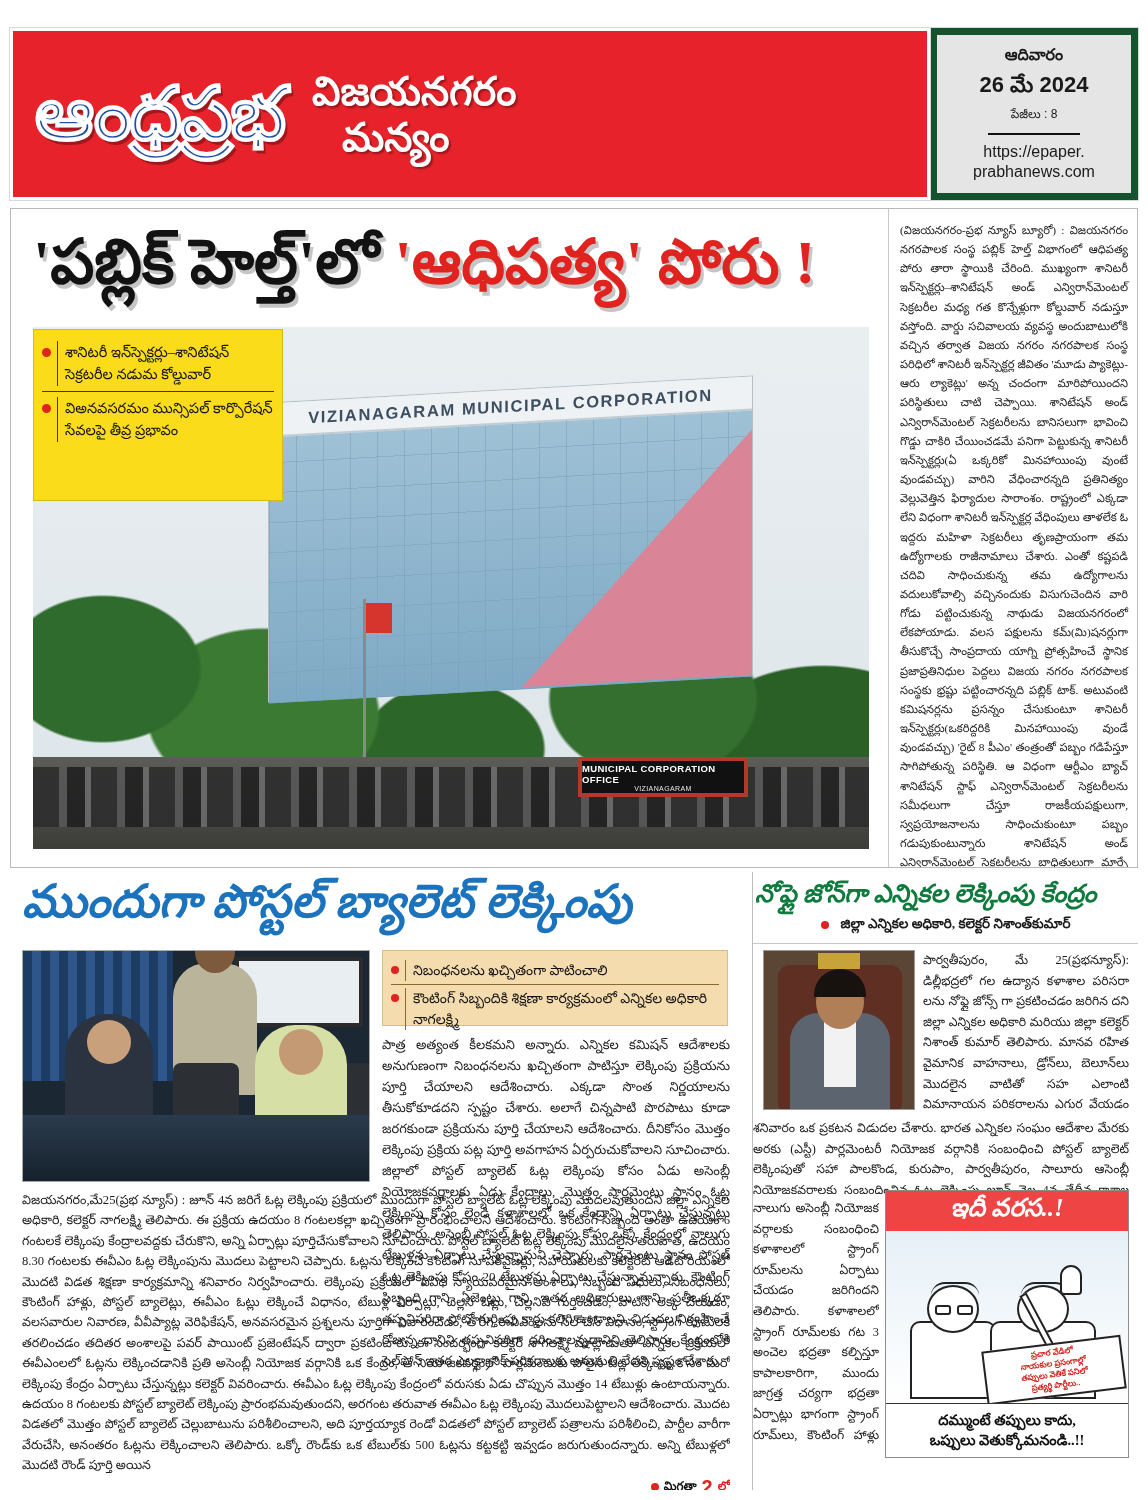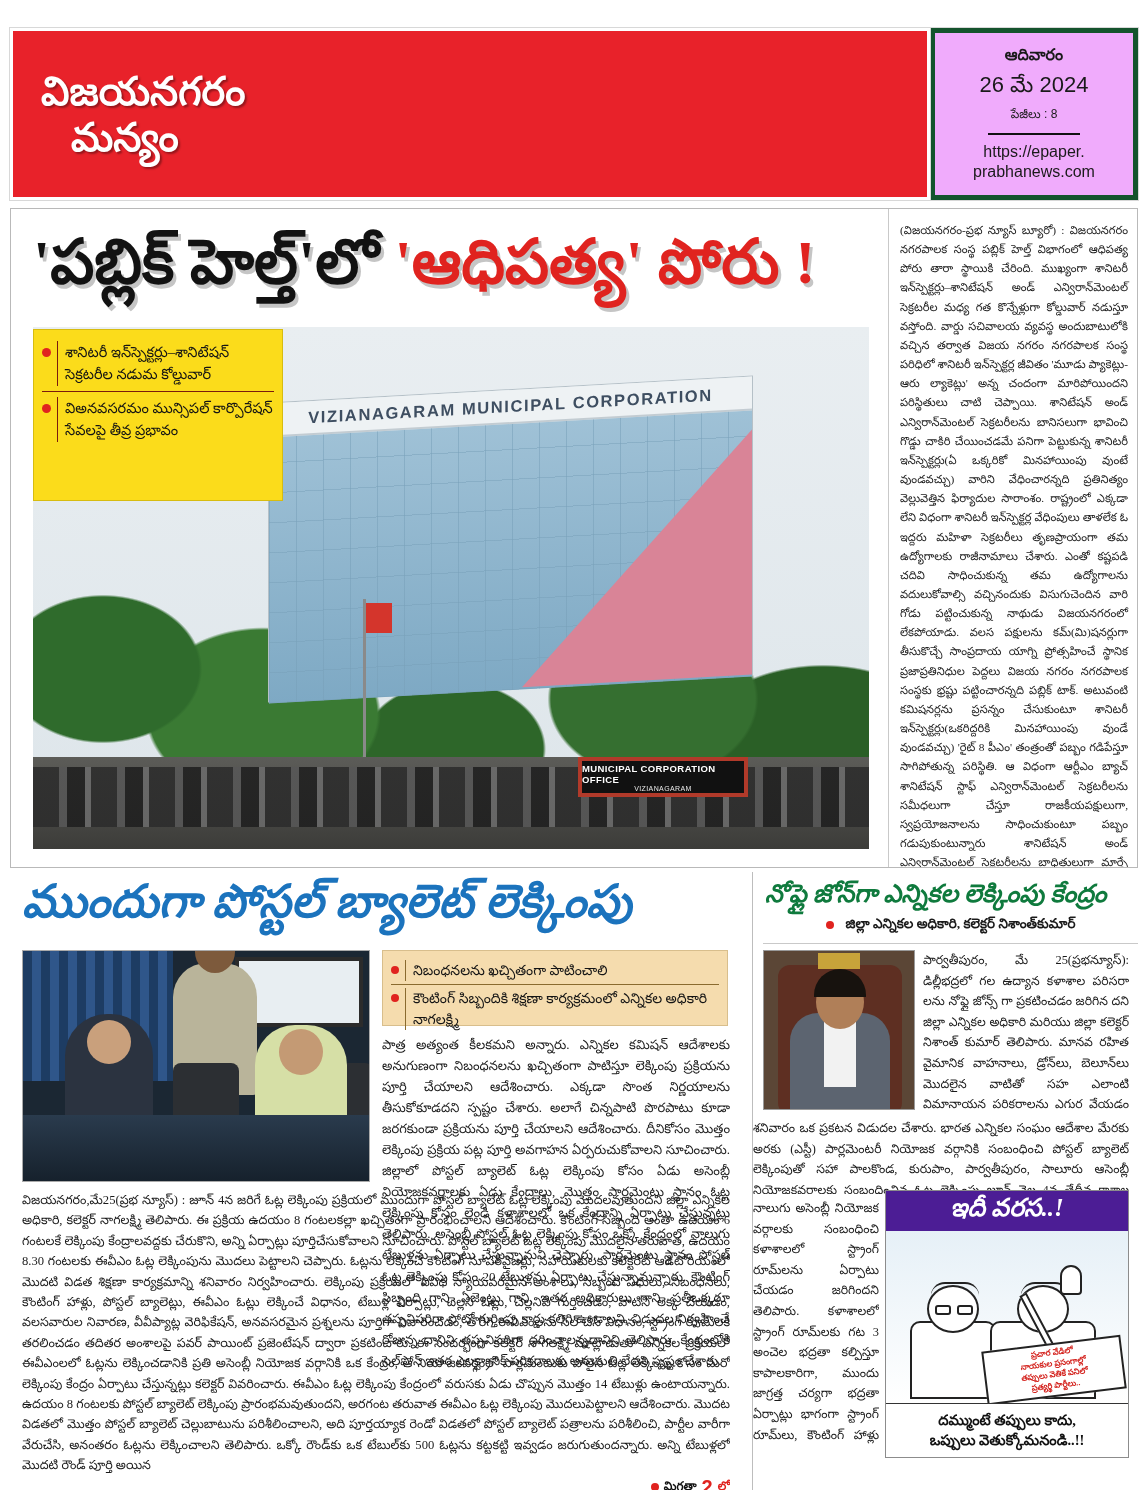--- a/index.html
+++ b/index.html
@@ -33,29 +33,29 @@
   }
   .edition {
     margin-left:28px; color:#ffffff; line-height:1.15;
     font-size:40px; font-weight:bold;
     text-shadow:2px 2px 2px rgba(0,0,0,.35);
     white-space:nowrap;
   }
   .edition .l2 { padding-left:30px; }
 
   .mast-yellow {
-    width:208px; background:#f0abfc;
-    border:5px solid #14532d;
+    width:208px; background:#e5e5e5;
+    border:7px solid #14532d;
     outline:1px solid #d8d8d8;
     display:flex; flex-direction:column;
     align-items:center; justify-content:center;
     color:#1a1a1a; text-align:center;
   }
   .my-day { font-size:16px; font-weight:bold; margin-bottom:4px; }
-  .my-date { font-size:22px; font-weight:normal; margin-bottom:4px; }
+  .my-date { font-size:22px; font-weight:bold; margin-bottom:4px; }
   .my-pages { font-size:12px; font-weight:normal; }
   .my-rule { width:92px; height:2px; background:#111; margin:9px 0 7px; }
   .my-url { font-size:16px; line-height:1.25; }
 
   
   .lead {
     position:absolute; left:10px; top:208px; width:1128px; height:660px;
     border:1px solid #b9b9b9;
     padding-left:48px;
   }
@@ -180,21 +180,21 @@
   .contd .cnum { font-size:20px; font-weight:bold; color:#e0231f; line-height:1; }
   .contd .cin { font-size:12px; font-weight:bold; color:#e0231f; }
 
   
   .deck {
     position:absolute; left:10px; top:872px; width:1128px; height:618px;
   }
   .deck-left { position:absolute; left:0; top:0; width:740px; height:100%; }
   .deck-right {
     position:absolute; left:742px; top:0; width:386px; height:100%;
-    border-left:1px solid #bdbdbd; padding-left:10px;
+    border-left:1px solid #bdbdbd; 
   }
 
   .head-blue {
     font-family:"Liberation Serif", serif;
     font-size:46px; font-weight:bold; color:#1b73bd;
     font-style:italic; line-height:1.05;
     padding:6px 0 10px 12px; white-space:nowrap;
   }
   .head-green {
     font-family:"Liberation Serif", serif;
@@ -303,21 +303,21 @@
     font-family:"Liberation Serif", serif;
     font-size:12.4px; line-height:1.66; color:#1a1a1a; text-align:justify;
   }
 
   
   .cartoon {
     position:absolute; left:132px; top:318px; width:244px; height:268px;
     border:1px solid #8c8c8c; background:#fff;
   }
   .cart-head {
-    height:40px; background:#4c1d95;
+    height:40px; background:#ef4444;
     display:flex; align-items:center; justify-content:center;
   }
   .cart-head-tx {
     font-family:"Liberation Serif", serif;
     font-size:25px; font-weight:bold; font-style:italic; color:#ffffff;
   }
   .cart-art {
     position:relative; height:172px; background:linear-gradient(180deg,#e6f0f7,#ffffff);
     overflow:hidden;
   }
@@ -348,20 +348,23 @@
   .cart-cap-tx {
     font-family:"Liberation Serif", serif; font-size:14.5px; line-height:1.34;
     color:#111; text-align:center; font-weight:bold;
   }
 </style>
 </head>
 <body>
 
 <div class="masthead">
   <div class="mast-red">
+    <div class="logo-wrap">
+      <div class="logo-text">ఆంధ్రప్రభ</div>
+    </div>
     <div class="edition">
       <div class="l1">విజయనగరం</div>
       <div class="l2">మన్యం</div>
     </div>
   </div>
   <div class="mast-yellow">
     <div class="my-day">ఆదివారం</div>
     <div class="my-date">26 మే 2024</div>
     <div class="my-pages">పేజీలు : 8</div>
     <div class="my-rule"></div>

